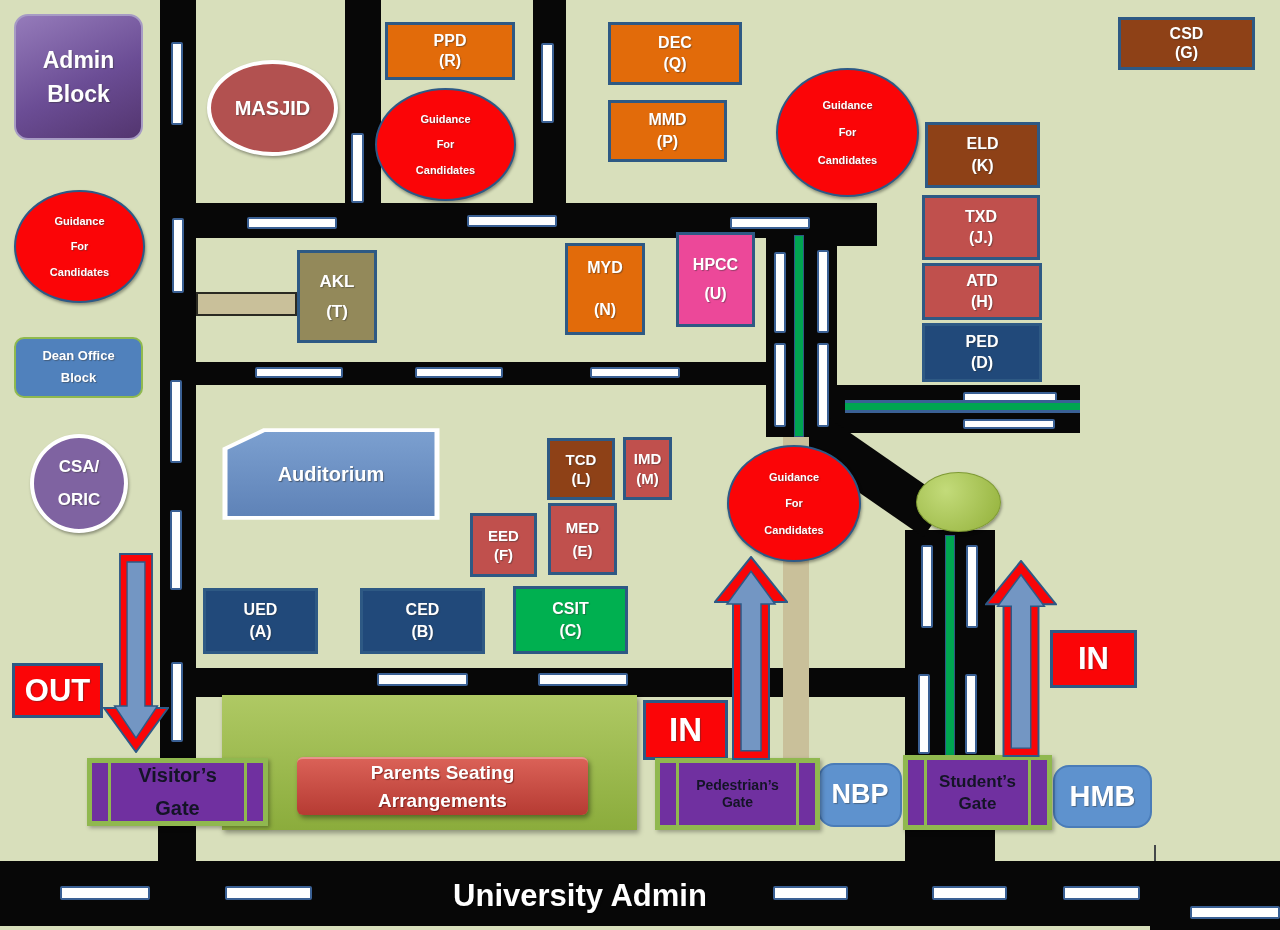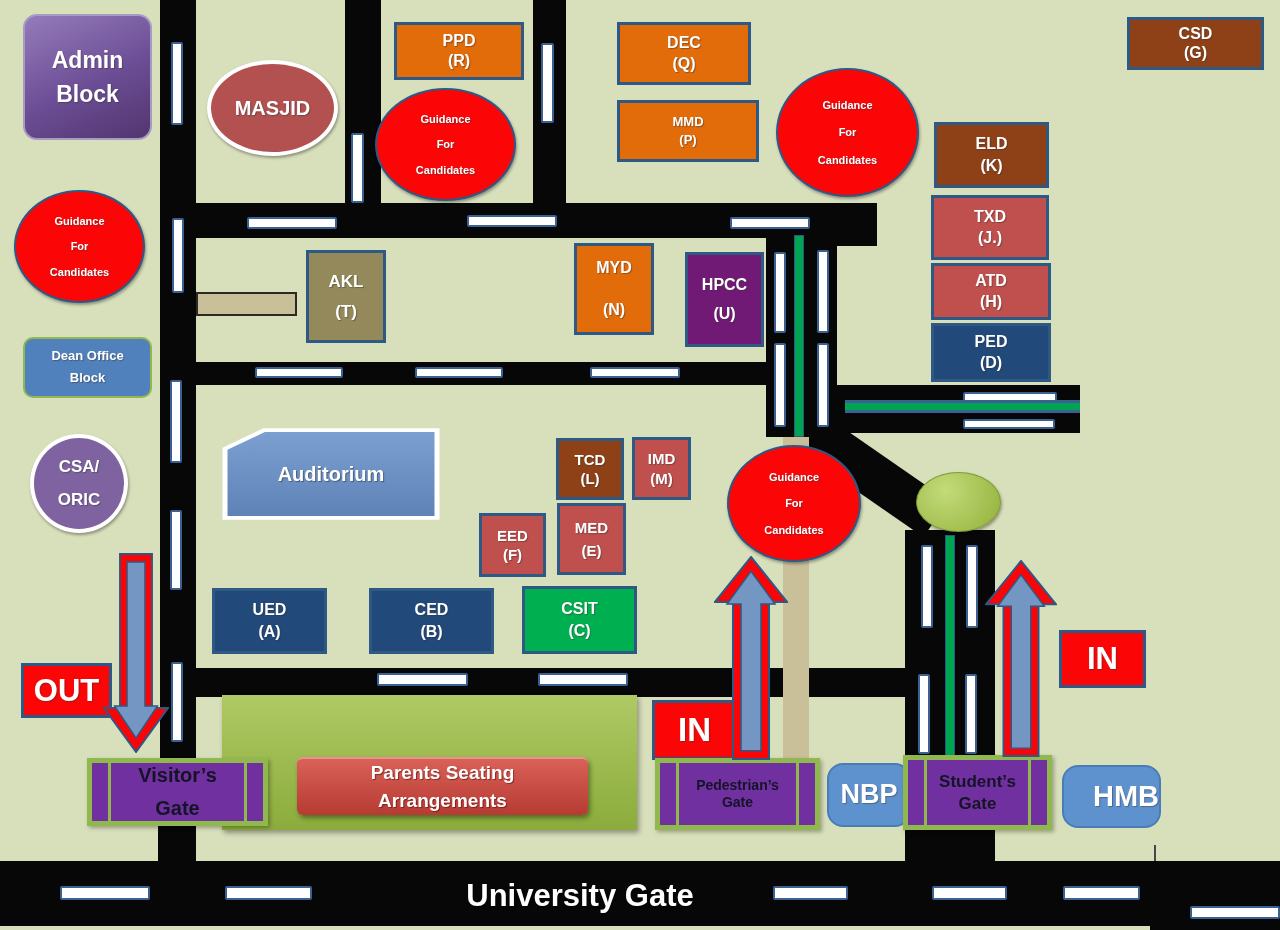--- a/index.html
+++ b/index.html
@@ -7,21 +7,21 @@
          font-family:"Liberation Sans",sans-serif;}
   .abs{position:absolute;box-sizing:border-box;}
   .road{background:#070707;z-index:1;}
   .dash{background:#ffffff;border:2px solid #3A6094;border-radius:2px;z-index:2;}
   .gline{background:#00A551;border:1px solid #2E5984;z-index:2;}
   .glineh{background:#00A551;border-top:3px solid #3A6094;border-bottom:3px solid #3A6094;z-index:2;}
   .tan{background:#C9C09A;z-index:3;}
   .parea{z-index:3;box-shadow:2px 3px 5px rgba(0,0,0,.35);}
   .bld{display:flex;flex-direction:column;align-items:center;justify-content:center;
        color:#fff;font-weight:bold;text-align:center;z-index:4;line-height:1.15;
-       text-shadow:1px 1px 1px rgba(50,50,50,.45);margin-left:9px;}
+       text-shadow:1px 1px 1px rgba(50,50,50,.45);}
   .ell{border-radius:50%;display:flex;flex-direction:column;align-items:center;justify-content:center;
        color:#fff;font-weight:bold;text-align:center;z-index:4;line-height:1.1;
        box-shadow:1px 2px 3px rgba(0,0,0,.35);text-shadow:1px 1px 1px rgba(60,60,60,.5);}
   .aud{z-index:4;}
   .aud-label{position:absolute;left:0;top:0;width:100%;height:100%;display:flex;align-items:center;
        justify-content:center;color:#fff;font-weight:bold;font-size:20px;z-index:5;
        text-shadow:1px 1px 1px rgba(40,40,40,.5);}
   .gate{background:#90B84F;border:3px solid #90B84F;z-index:5;padding:2px;box-shadow:2px 2px 4px rgba(0,0,0,.3);}
   .gate-inner{display:flex;height:100%;gap:3px;}
   .pillar{width:16px;background:#7030A0;flex:0 0 16px;}
@@ -46,21 +46,21 @@
         <linearGradient id="ag" x1="0" y1="0" x2="0" y2="1">
           <stop offset="0" stop-color="#7CA0D0"></stop>
           <stop offset="1" stop-color="#5E82B7"></stop>
         </linearGradient>
       </defs>
       <polygon points="42,3 215,3 215,121 3,121 3,28" fill="url(#ag)" stroke="#ffffff" stroke-width="5"></polygon>
     </svg>
     <div class="aud-label">Auditorium</div>
   </div>
 
-  <div class="abs rlabel" style="left:390px;top:878px;width:380px;">University Gate</div>
+  <div class="abs rlabel" style="left:390px;top:878px;width:380px;">University Admin</div>
 <div class="abs road" style="left: 160px; top: 0px; width: 36px; height: 862px;"></div>
     <div class="abs road" style="left: 345px; top: 0px; width: 36px; height: 203px;"></div>
     <div class="abs road" style="left: 533px; top: 0px; width: 33px; height: 203px;"></div>
     <div class="abs road" style="left: 160px; top: 203px; width: 717px; height: 35px;"></div>
     <div class="abs road" style="left: 833px; top: 203px; width: 44px; height: 43px;"></div>
     <div class="abs road" style="left: 766px; top: 237px; width: 71px; height: 200px;"></div>
     <div class="abs road" style="left: 160px; top: 362px; width: 608px; height: 23px;"></div>
     <div class="abs road" style="left: 837px; top: 385px; width: 243px; height: 48px;"></div>
     <div class="abs road" style="left: 160px; top: 668px; width: 835px; height: 29px;"></div>
     <div class="abs road" style="left: 905px; top: 530px; width: 90px; height: 332px;"></div>
@@ -111,21 +111,21 @@
       <span>Block</span>
     </div>
     <div class="abs bld" style="left: 385px; top: 22px; width: 130px; height: 58px; background: rgb(226, 107, 10); border: 3px solid rgb(46, 89, 132); border-radius: 0px; font-size: 16px; gap: 2px;">
       <span>PPD</span>
       <span>(R)</span>
     </div>
     <div class="abs bld" style="left: 608px; top: 22px; width: 134px; height: 63px; background: rgb(226, 107, 10); border: 3px solid rgb(46, 89, 132); border-radius: 0px; font-size: 16px; gap: 3px;">
       <span>DEC</span>
       <span>(Q)</span>
     </div>
-    <div class="abs bld" style="left: 608px; top: 100px; width: 142px; height: 62px; background: rgb(226, 107, 10); border: 3px solid rgb(46, 89, 132); border-radius: 0px; font-size: 13px; gap: 3px;">
+    <div class="abs bld" style="left: 608px; top: 100px; width: 119px; height: 62px; background: rgb(226, 107, 10); border: 3px solid rgb(46, 89, 132); border-radius: 0px; font-size: 16px; gap: 3px;">
       <span>MMD</span>
       <span>(P)</span>
     </div>
     <div class="abs bld" style="left: 1118px; top: 17px; width: 137px; height: 53px; background: rgb(142, 65, 23); border: 3px solid rgb(46, 89, 132); border-radius: 0px; font-size: 16px; gap: 1px;">
       <span>CSD</span>
       <span>(G)</span>
     </div>
     <div class="abs bld" style="left: 925px; top: 122px; width: 115px; height: 66px; background: rgb(142, 65, 23); border: 3px solid rgb(46, 89, 132); border-radius: 0px; font-size: 16px; gap: 3px;">
       <span>ELD</span>
       <span>(K)</span>
@@ -143,29 +143,29 @@
       <span>(D)</span>
     </div>
     <div class="abs bld" style="left: 297px; top: 250px; width: 80px; height: 93px; background: rgb(147, 137, 90); border: 3px solid rgb(46, 89, 132); border-radius: 0px; font-size: 17px; gap: 10px;">
       <span>AKL</span>
       <span>(T)</span>
     </div>
     <div class="abs bld" style="left: 565px; top: 243px; width: 80px; height: 92px; background: rgb(226, 107, 10); border: 3px solid rgb(46, 89, 132); border-radius: 0px; font-size: 16px; gap: 24px;">
       <span>MYD</span>
       <span>(N)</span>
     </div>
-    <div class="abs bld" style="left: 676px; top: 252px; width: 79px; height: 95px; background: #701a75; border: 3px solid rgb(46, 89, 132); border-radius: 0px; font-size: 16px; gap: 10px;">
+    <div class="abs bld" style="left: 676px; top: 232px; width: 79px; height: 95px; background: #ec4899; border: 3px solid rgb(46, 89, 132); border-radius: 0px; font-size: 16px; gap: 10px;">
       <span>HPCC</span>
       <span>(U)</span>
     </div>
     <div class="abs bld" style="left: 547px; top: 438px; width: 68px; height: 62px; background: rgb(142, 65, 23); border: 3px solid rgb(46, 89, 132); border-radius: 0px; font-size: 15px; gap: 2px;">
       <span>TCD</span>
       <span>(L)</span>
     </div>
-    <div class="abs bld" style="left: 623px; top: 437px; width: 59px; height: 63px; background: rgb(192, 80, 77); border: 3px solid rgb(46, 89, 132); border-radius: 0px; font-size: 15px; gap: 2px;">
+    <div class="abs bld" style="left: 623px; top: 437px; width: 49px; height: 63px; background: rgb(192, 80, 77); border: 3px solid rgb(46, 89, 132); border-radius: 0px; font-size: 15px; gap: 2px;">
       <span>IMD</span>
       <span>(M)</span>
     </div>
     <div class="abs bld" style="left: 470px; top: 513px; width: 67px; height: 64px; background: rgb(192, 80, 77); border: 3px solid rgb(46, 89, 132); border-radius: 0px; font-size: 15px; gap: 2px;">
       <span>EED</span>
       <span>(F)</span>
     </div>
     <div class="abs bld" style="left: 548px; top: 503px; width: 69px; height: 72px; background: rgb(192, 80, 77); border: 3px solid rgb(46, 89, 132); border-radius: 0px; font-size: 15px; gap: 5px;">
       <span>MED</span>
       <span>(E)</span>
@@ -182,21 +182,21 @@
       <span>CSIT</span>
       <span>(C)</span>
     </div>
     <div class="abs bld" style="left: 14px; top: 337px; width: 129px; height: 61px; background: rgb(80, 129, 188); border: 2px solid rgb(143, 185, 79); border-radius: 10px; font-size: 13px; gap: 7px;">
       <span>Dean Office</span>
       <span>Block</span>
     </div>
     <div class="abs bld" style="left: 818px; top: 763px; width: 84px; height: 64px; background: rgb(94, 146, 206); border: 2px solid rgb(74, 124, 184); border-radius: 16px; font-size: 27px; gap: 0px;">
       <span>NBP</span>
     </div>
-    <div class="abs bld" style="left: 1053px; top: 765px; width: 99px; height: 63px; background: rgb(94, 146, 206); border: 2px solid rgb(74, 124, 184); border-radius: 16px; font-size: 29px; gap: 0px; align-items: flex-end;">
+    <div class="abs bld" style="left: 1053px; top: 765px; width: 99px; height: 63px; background: rgb(94, 146, 206); border: 2px solid rgb(74, 124, 184); border-radius: 16px; font-size: 29px; gap: 0px;">
       <span>HMB</span>
     </div>
     <div class="abs bld" style="left: 12px; top: 663px; width: 91px; height: 55px; background: rgb(251, 5, 7); border: 3px solid rgb(46, 89, 132); border-radius: 0px; font-size: 31px; gap: 0px;">
       <span>OUT</span>
     </div>
     <div class="abs bld" style="left: 643px; top: 700px; width: 85px; height: 60px; background: rgb(251, 5, 7); border: 3px solid rgb(46, 89, 132); border-radius: 0px; font-size: 33px; gap: 0px;">
       <span>IN</span>
     </div>
     <div class="abs bld" style="left: 1050px; top: 630px; width: 87px; height: 58px; background: rgb(251, 5, 7); border: 3px solid rgb(46, 89, 132); border-radius: 0px; font-size: 31px; gap: 0px;">
       <span>IN</span>

